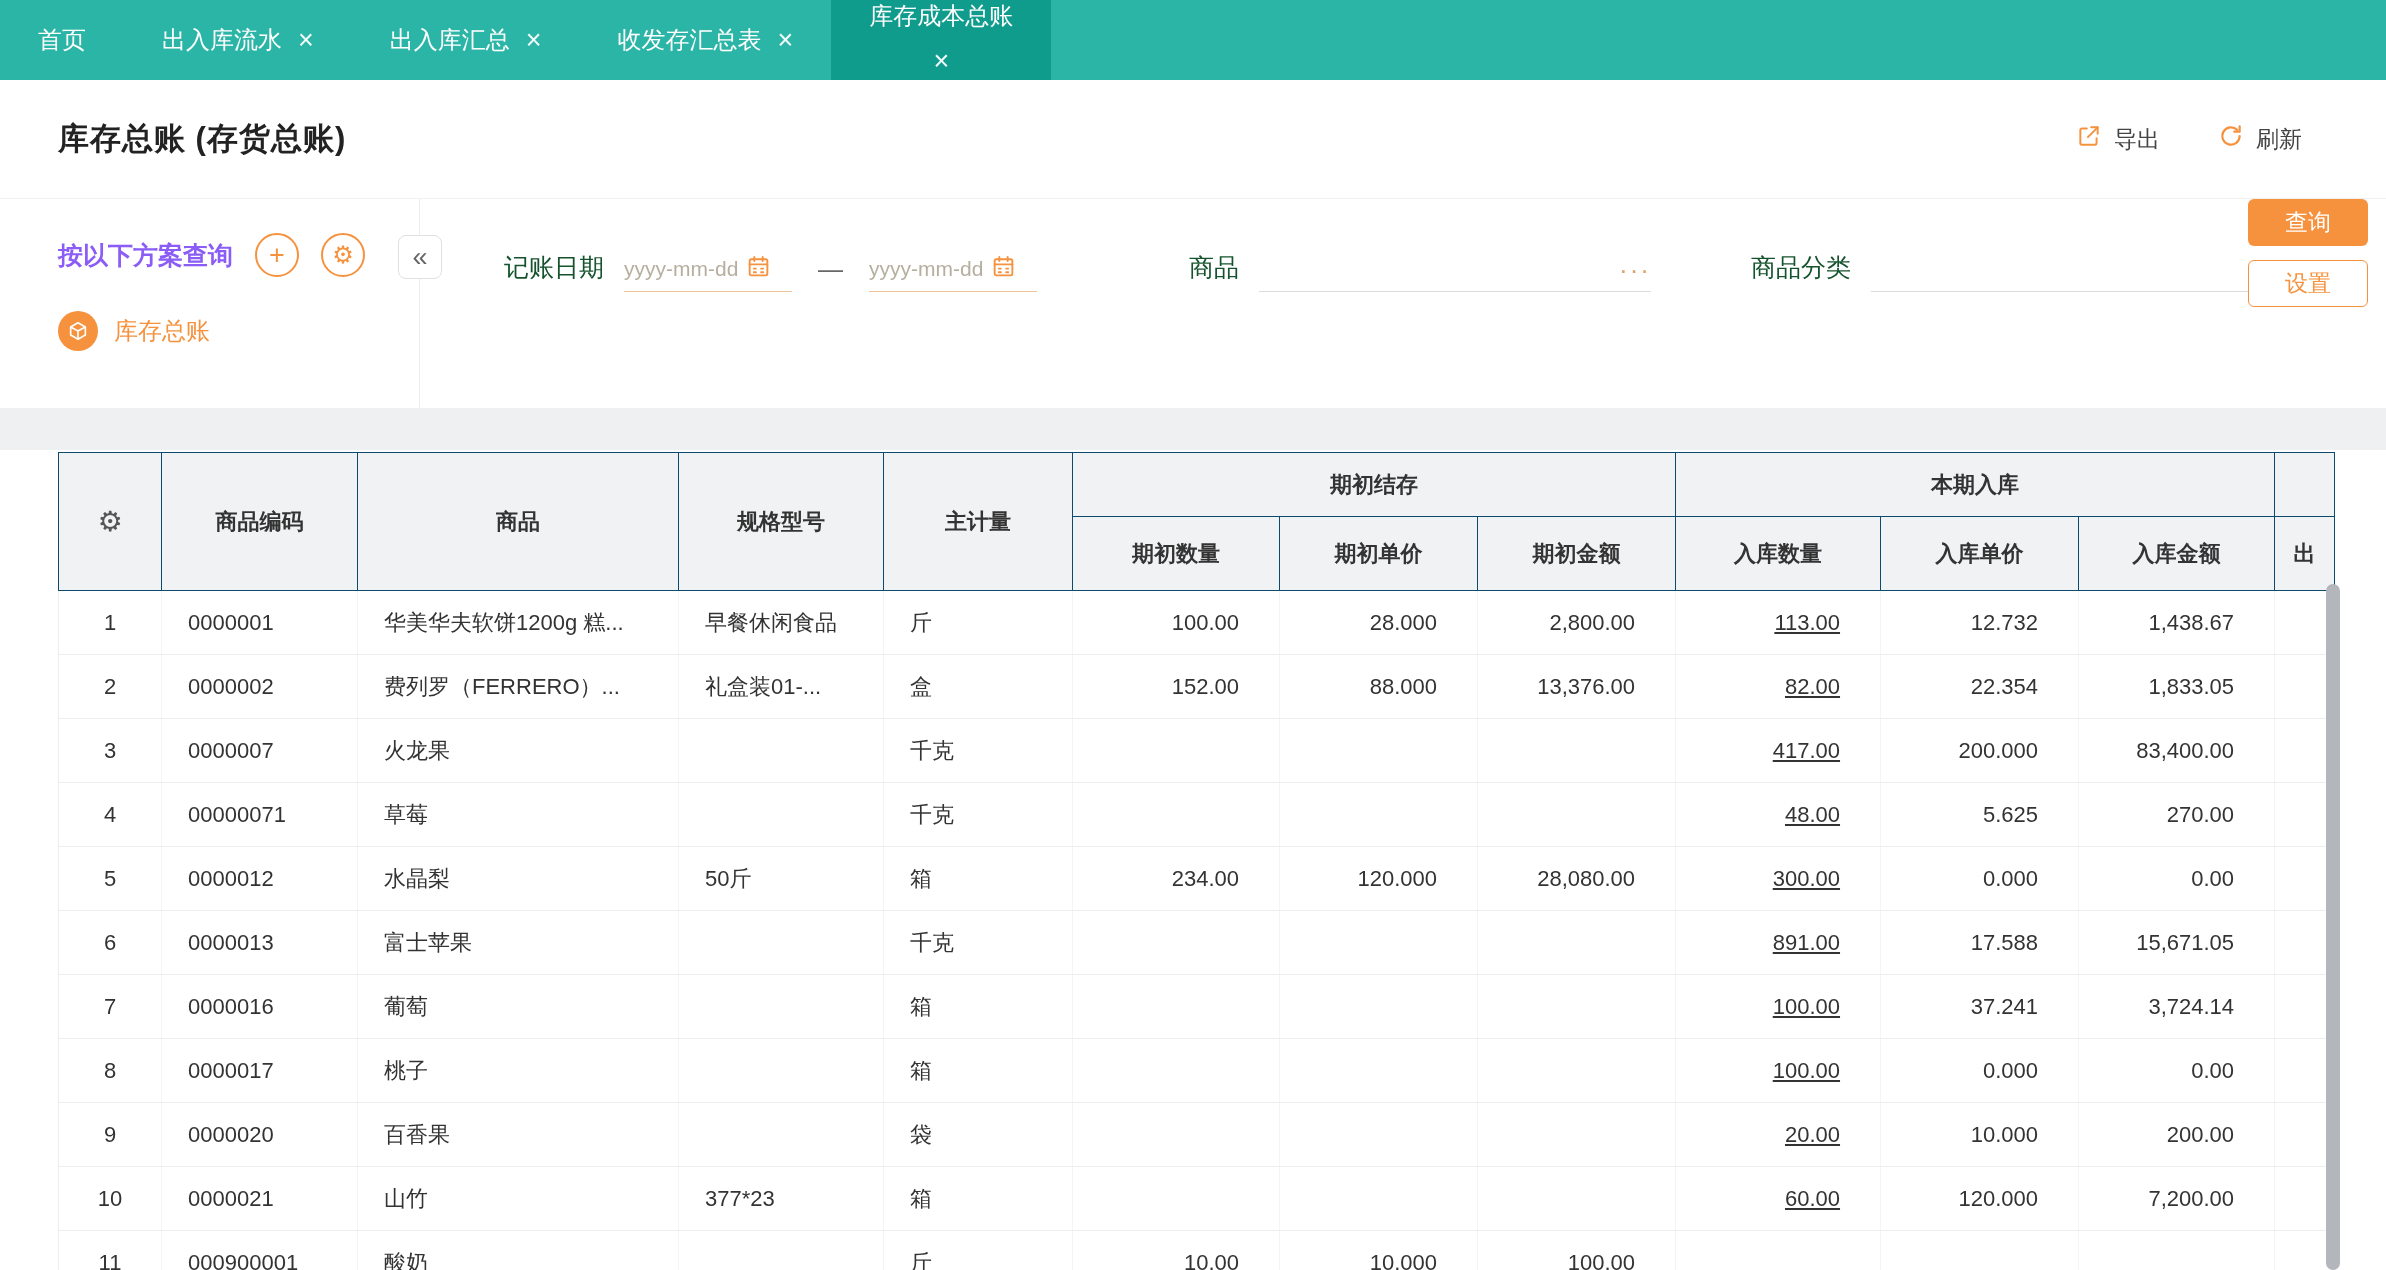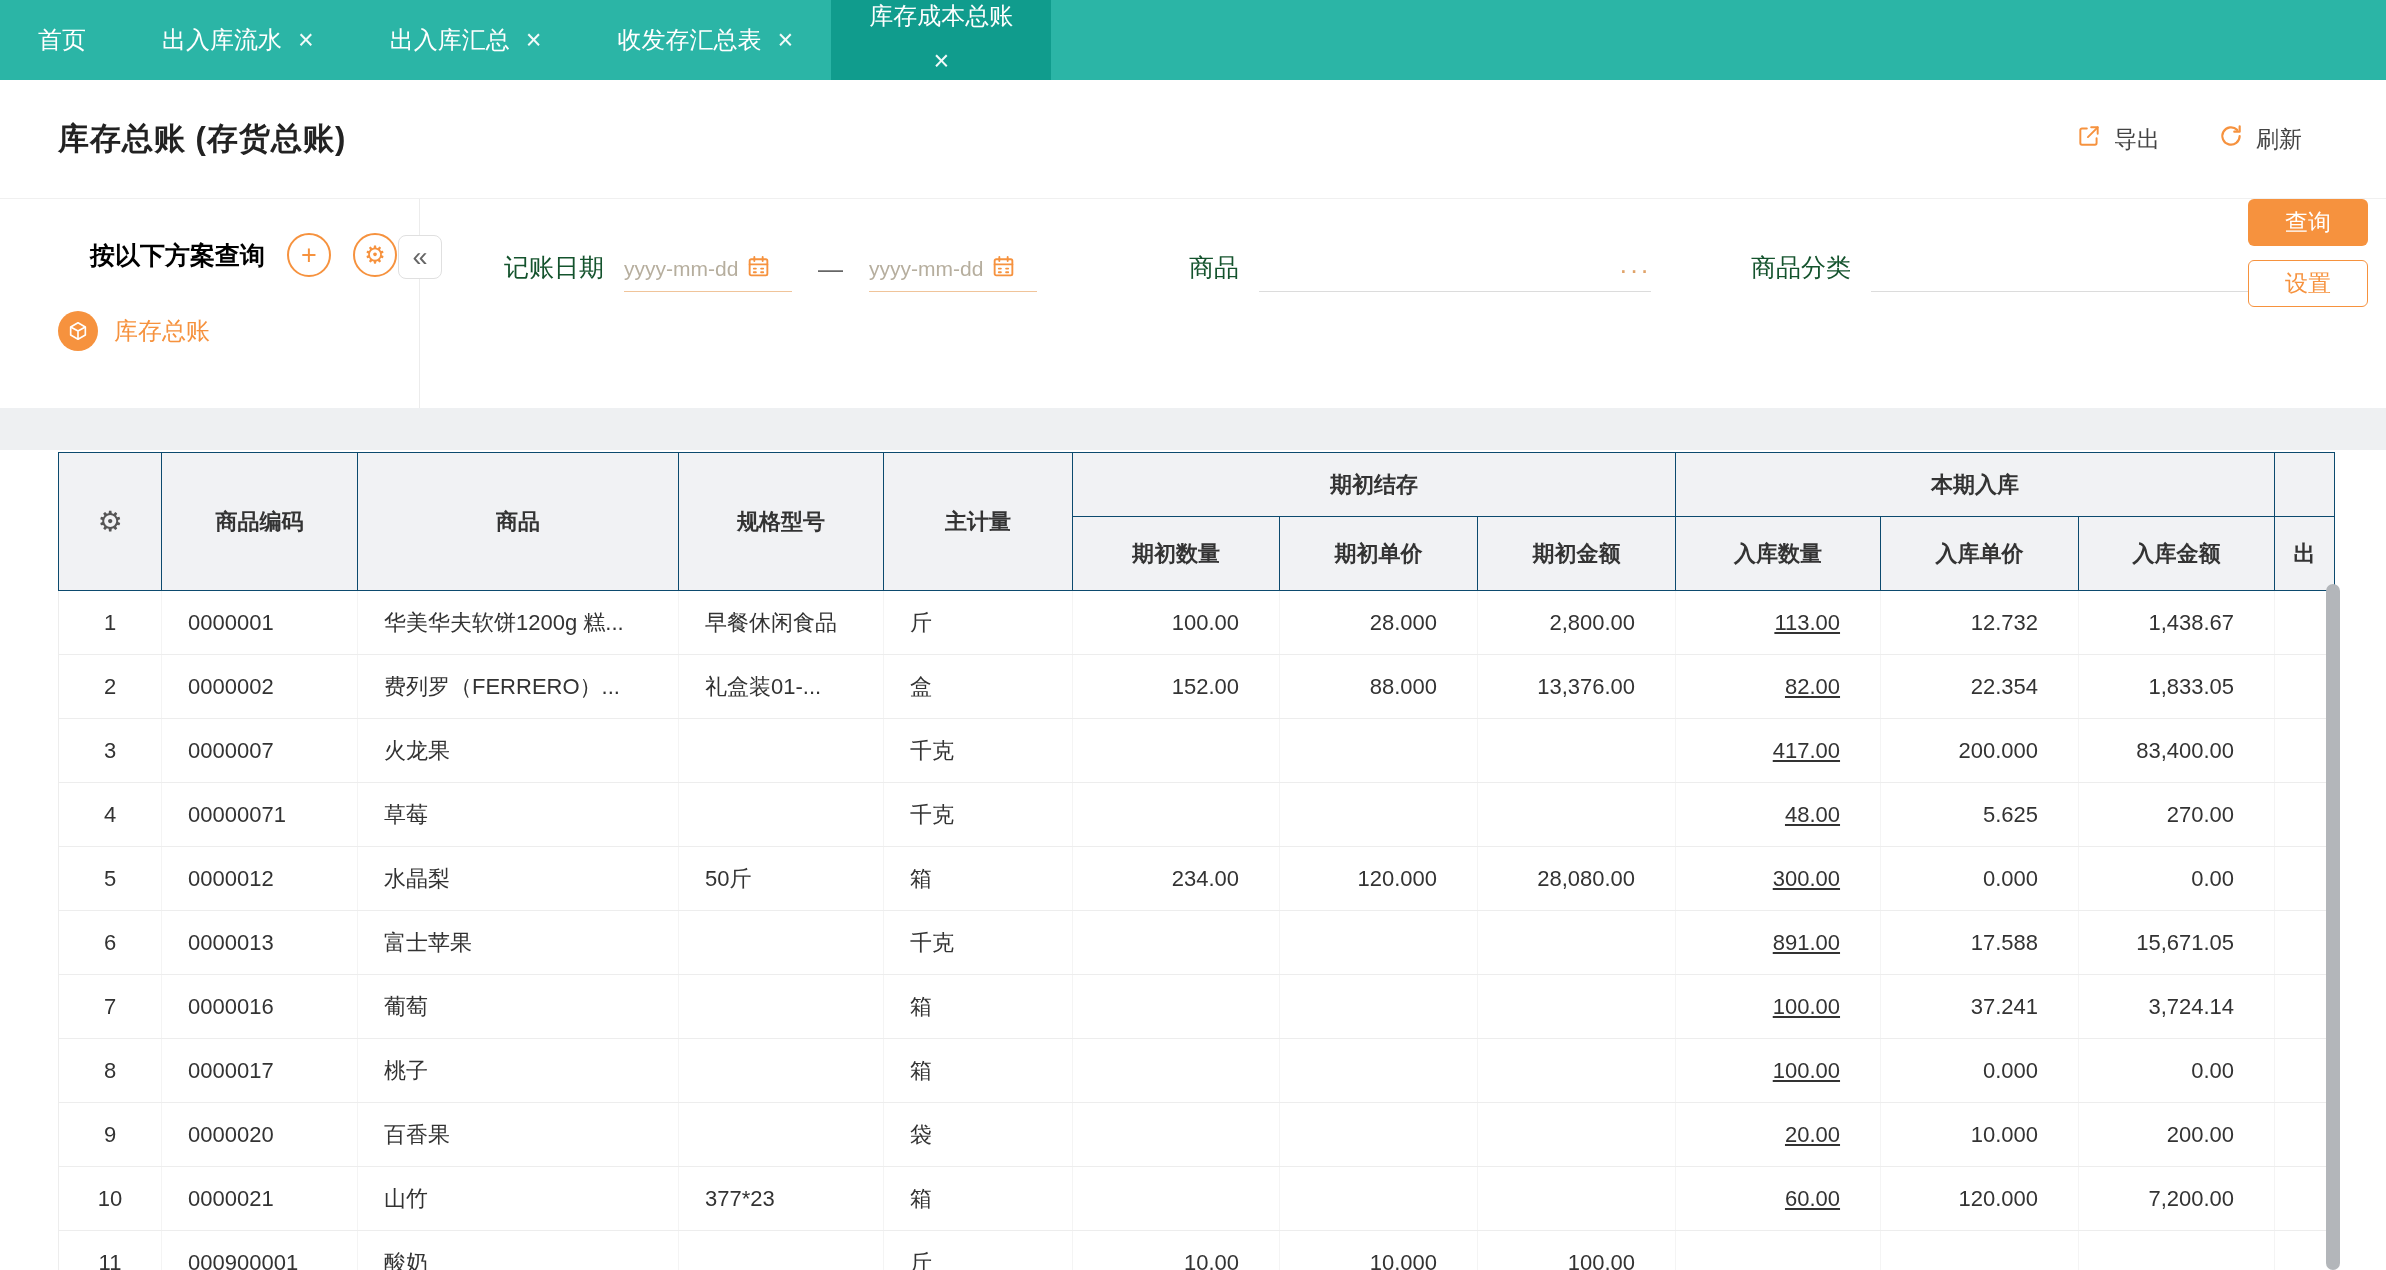--- a/index.html
+++ b/index.html
@@ -15,21 +15,21 @@
   
   .titlebar { height:118px; display:flex; align-items:center; padding:0 84px 0 58px; background:#fff; }
   .page-title { font-size:31px; font-weight:600; color:#222; letter-spacing:1px; }
   .title-actions { margin-left:auto; display:flex; gap:58px; }
   .action { display:flex; align-items:center; gap:12px; font-size:23px; color:#444; cursor:pointer; }
 
   
   .filter { display:flex; height:210px; background:#fff; border-top:1px solid #f0f0f0; }
   .scheme { width:420px; border-right:1px solid #ececec; position:relative; padding:34px 0 0 58px; flex:none; }
   .scheme-head { display:flex; align-items:center; gap:22px; }
-  .scheme-title { font-size:25px; font-weight:700; color:#000000;margin-left:32px; }
+  .scheme-title { font-size:25px; font-weight:700; color:#8b5cf6; }
   .circle-btn { width:44px; height:44px; border:2px solid #f6923e; border-radius:50%; color:#f6923e;
     display:flex; align-items:center; justify-content:center; font-size:27px; cursor:pointer; flex:none; }
   .collapse-btn { position:absolute; right:-23px; top:36px; width:44px; height:44px; background:#fff;
     border:1px solid #e0e0e0; border-radius:8px; display:flex; align-items:center; justify-content:center;
     color:#666; font-size:27px; z-index:2; cursor:pointer; }
   .scheme-item { margin-top:34px; display:flex; align-items:center; gap:16px; color:#f6923e; font-size:24px; cursor:pointer; }
   .cube-badge { width:40px; height:40px; border-radius:50%; background:#f6923e; display:flex; align-items:center; justify-content:center; flex:none; }
 
   .filter-form { flex:1; position:relative; padding:52px 0 0 84px; }
   .fields { display:flex; align-items:flex-end; }

